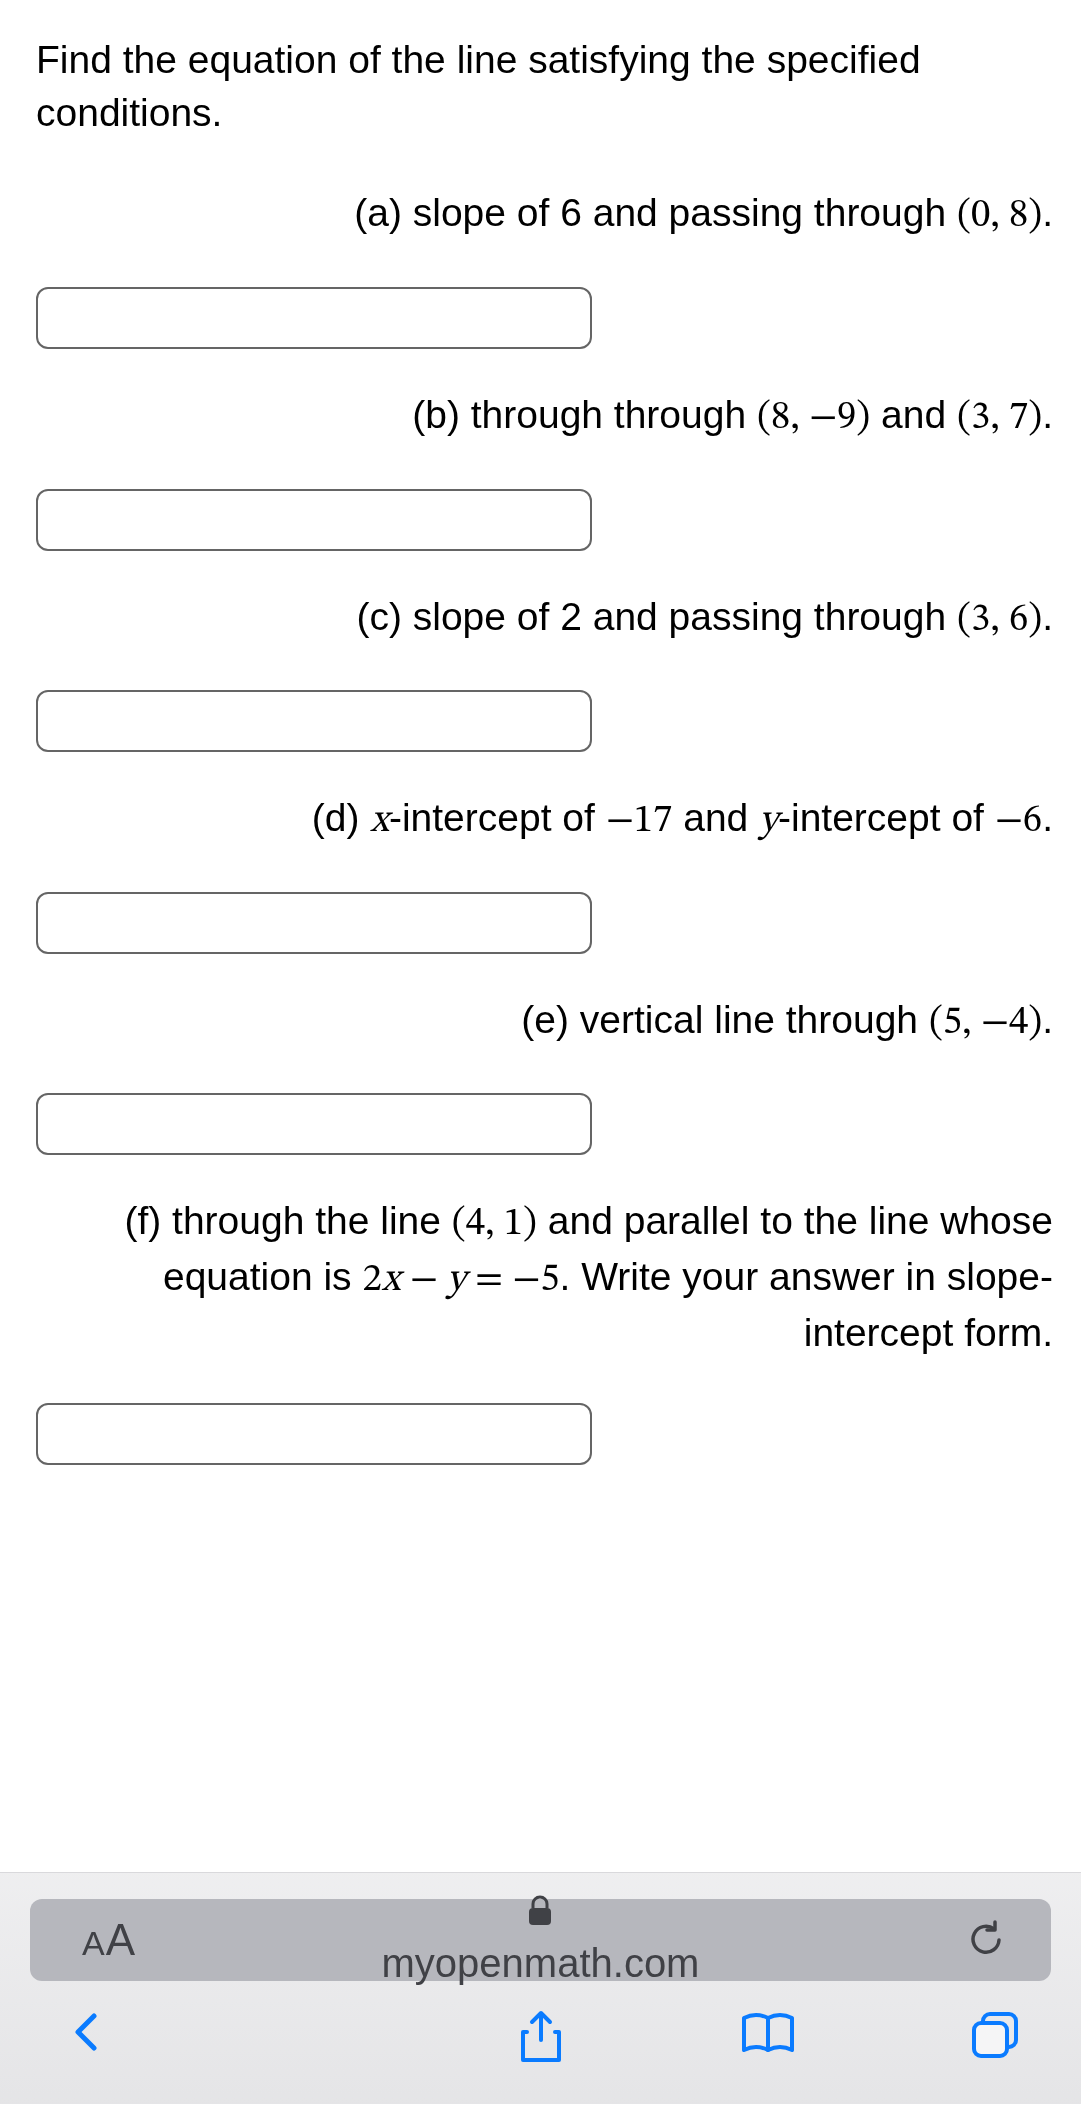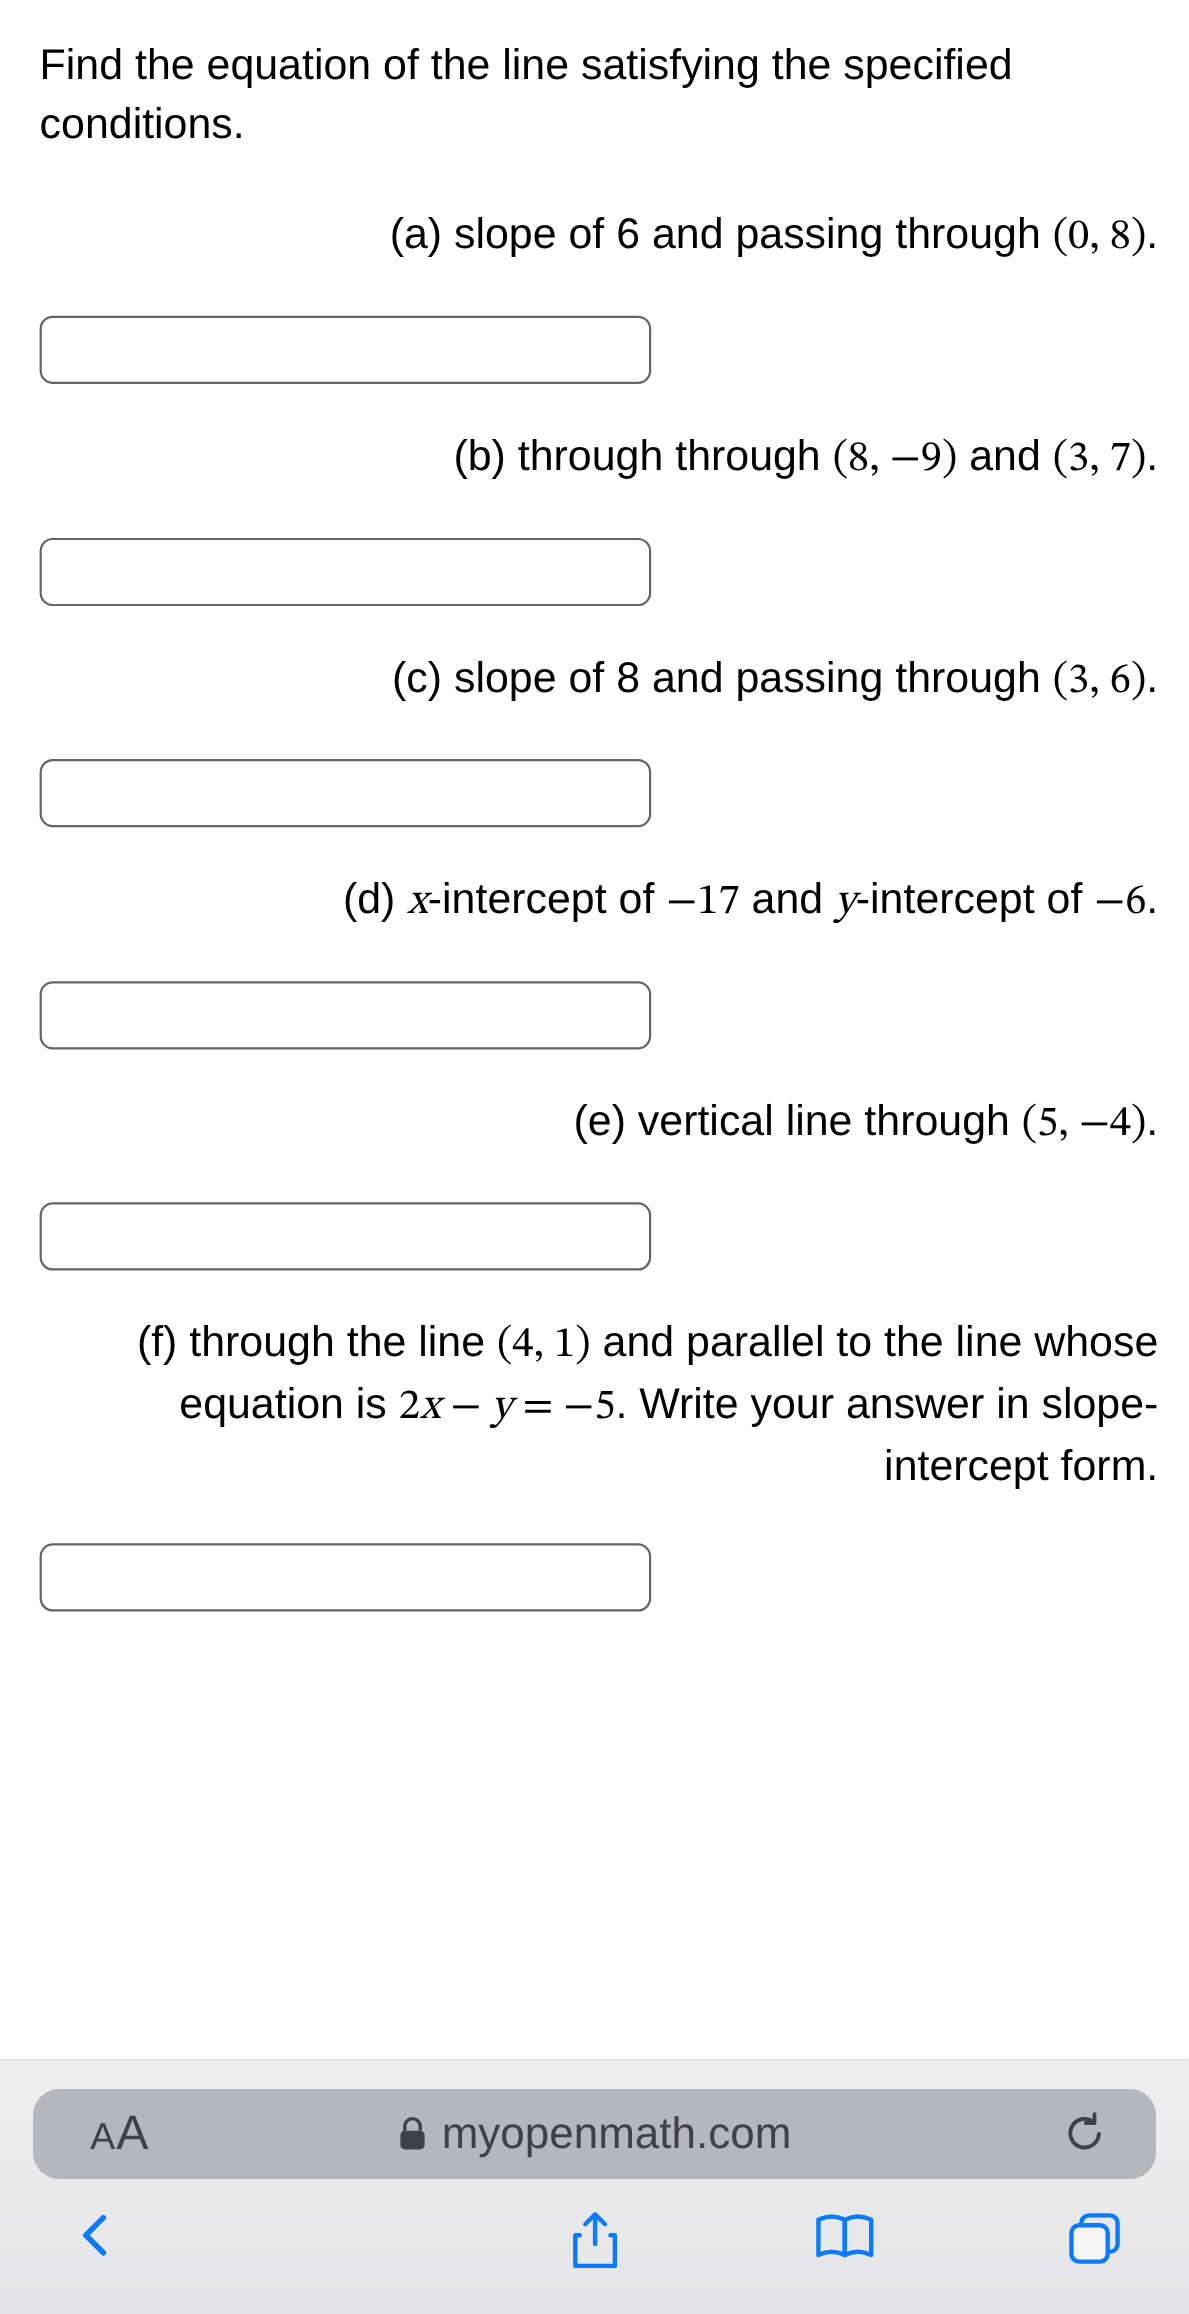--- a/index.html
+++ b/index.html
@@ -44,40 +44,41 @@
   .chrome-overlay {
     position: absolute; inset: 0;
     background: linear-gradient(to bottom, rgba(180,180,185,0.10), rgba(180,180,185,0.25));
   }
   .addr-bar {
     position: absolute;
     top: 26px;
     left: 30px; right: 30px;
     height: 82px;
     background: #b6b7bd;
-    border-radius: 24px;
+    border-radius: 12px;
     display: flex;
     align-items: center;
     color: #404146;
   }
   .aa {
     position: absolute;
     left: 52px;
     font-size: 40px;
     font-weight: 500;
     letter-spacing: 1px;
   }
   .aa .big { font-size: 44px; }
   .aa .small { font-size: 34px; }
   .url-wrap {
     margin: 0 auto;
     display: flex;
     align-items: center;
     gap: 14px;
     font-size: 40px;
+    flex-direction: column;
   }
   .refresh {
     position: absolute;
     right: 44px;
     display: flex;
     align-items: center;
   }
   .bottom-bar {
     position: absolute;
     left: 0; right: 0; bottom: 0;
@@ -106,21 +107,21 @@
 
   <div class="part">
     <p class="prompt">
       <span>(b) through through </span><span class="math">(8, −9)</span><span> and </span><span class="math">(3, 7)</span><span>.</span>
     </p>
     <input class="answer-input" style="">
   </div>
 
   <div class="part">
     <p class="prompt">
-      <span>(c) slope of 8 and passing through </span><span class="math">(3, 6)</span><span>.</span>
+      <span>(c) slope of 2 and passing through </span><span class="math">(3, 6)</span><span>.</span>
     </p>
     <input class="answer-input" style="">
   </div>
 
   <div class="part">
     <p class="prompt">
       <span>(d) </span><span class="math mathit">x</span><span>-intercept of </span><span class="math">−17</span><span> and </span><span class="math mathit">y</span><span>-intercept of </span><span class="math">−6</span><span>.</span>
     </p>
     <input class="answer-input" style="">
   </div>

